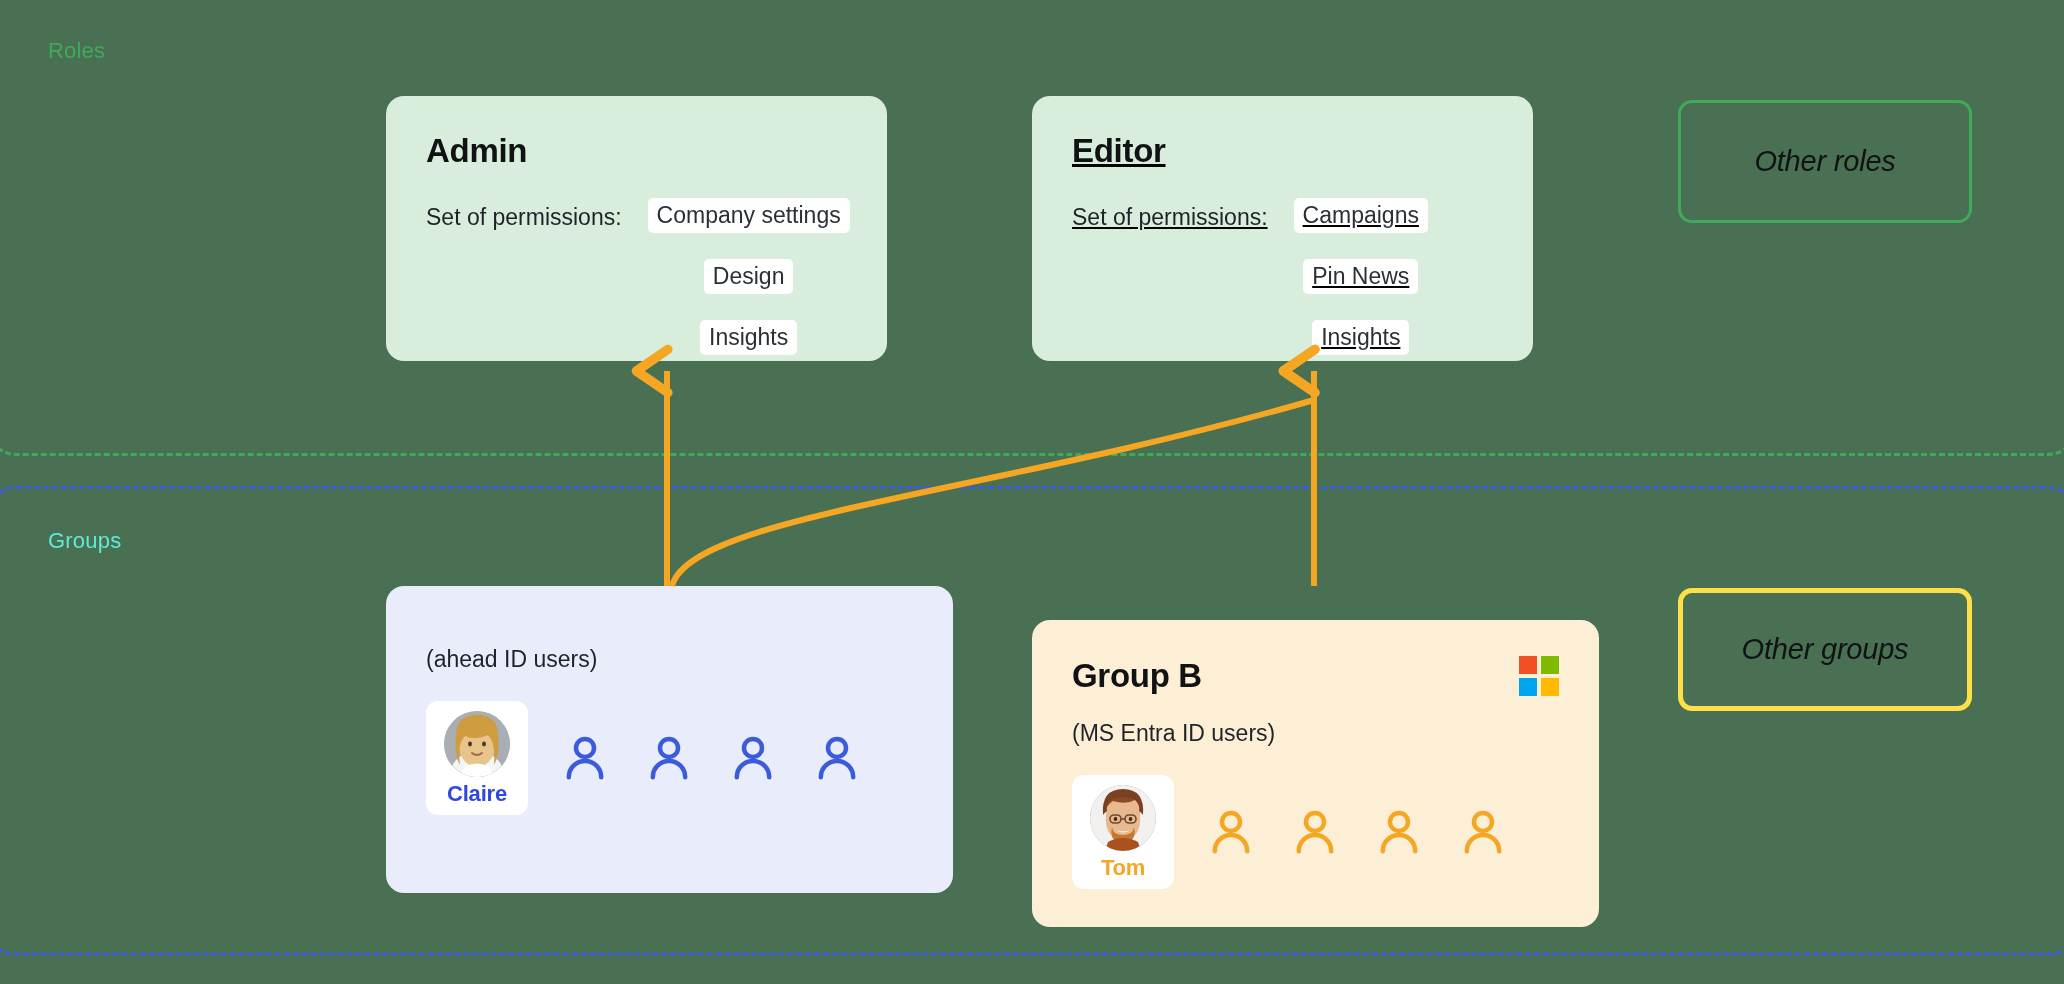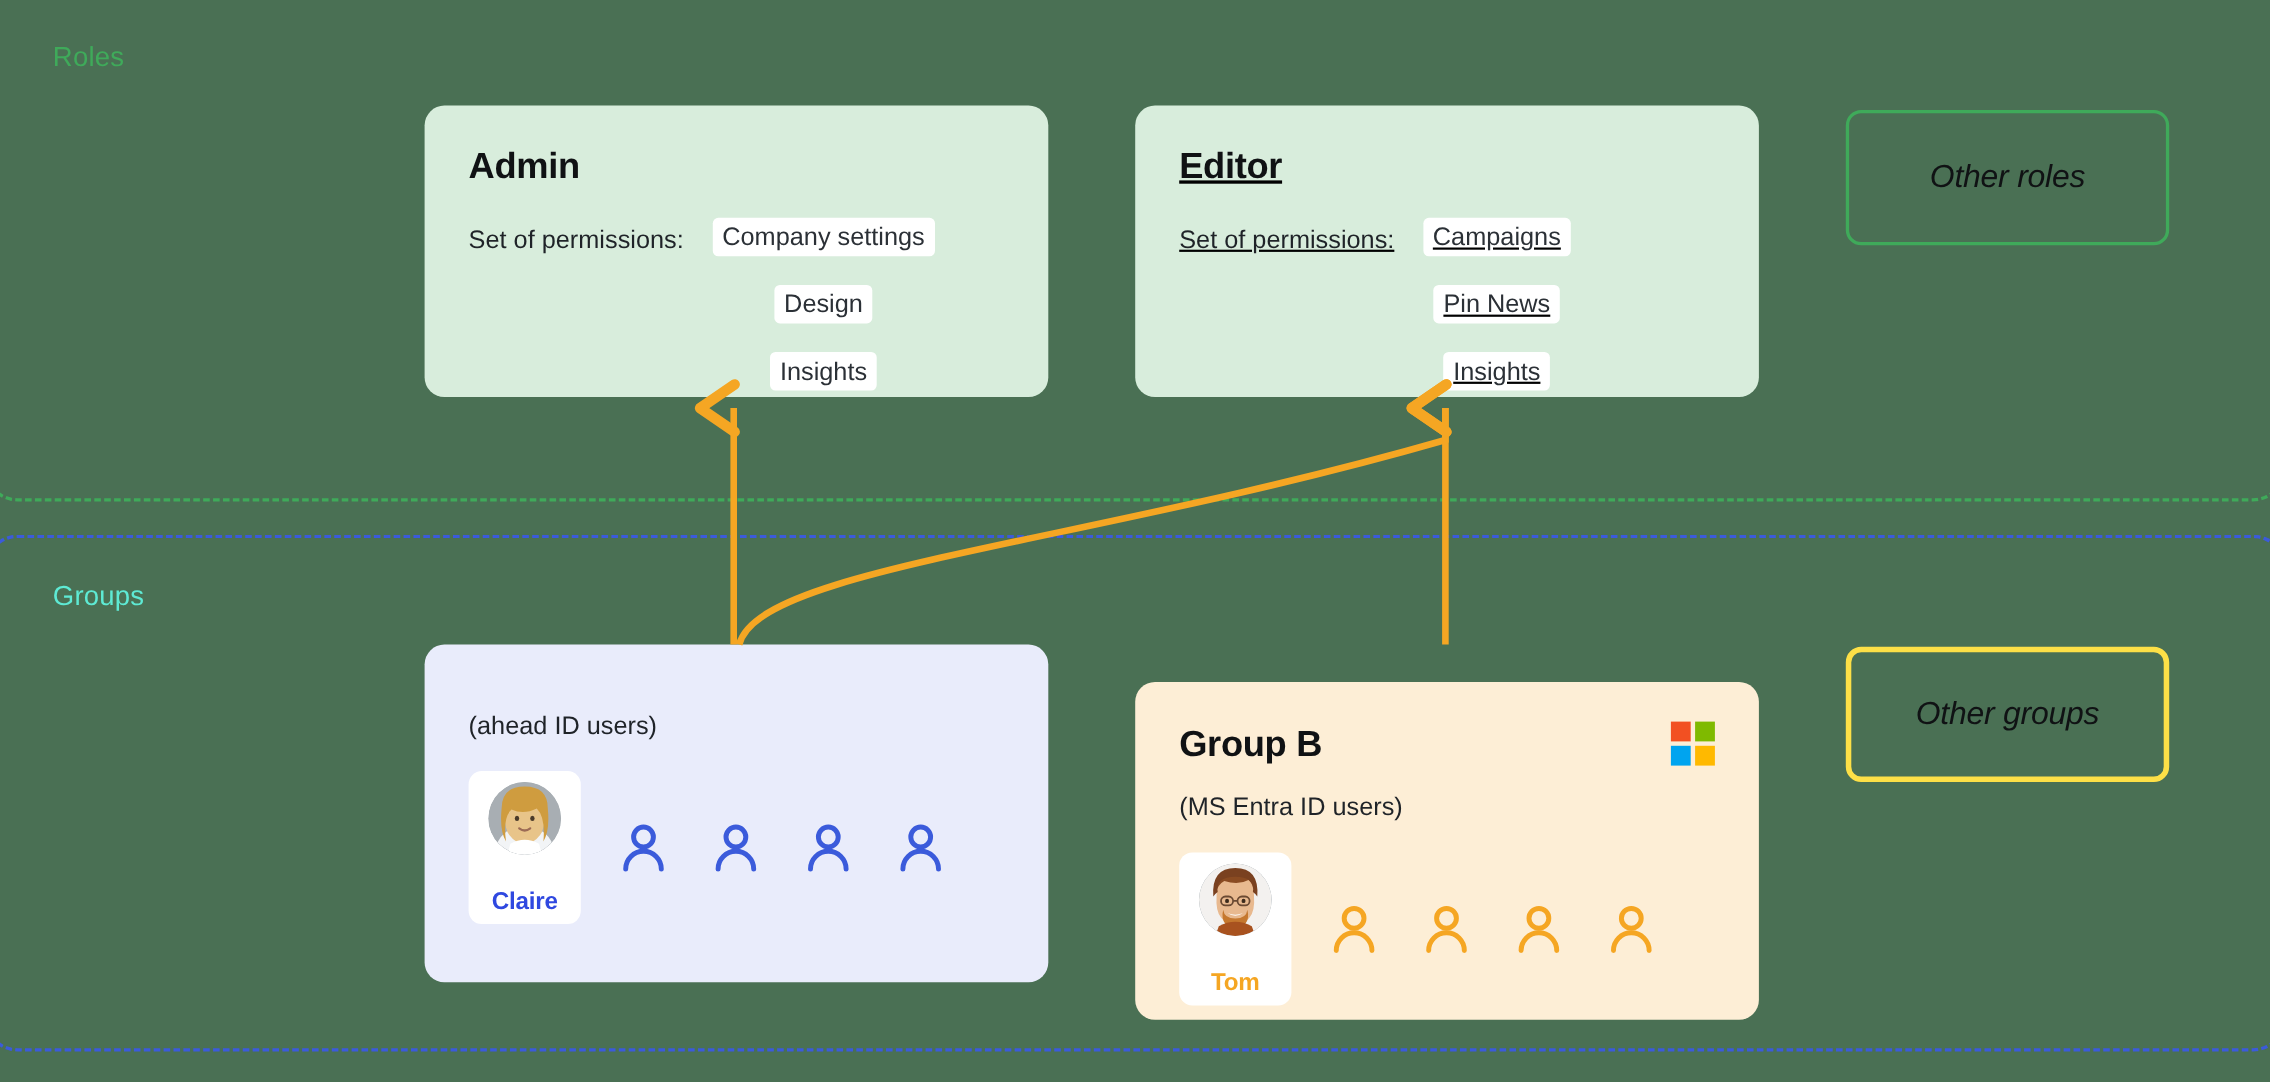--- a/index.html
+++ b/index.html
@@ -34,38 +34,38 @@
     left: -14px;
     top: 486px;
     width: 2092px;
     height: 470px;
     border: 3px dashed #3b5bdb;
     border-radius: 30px;
   }
 
   .section-label {
     position: absolute;
-    font-size: 25px;
+    font-size: 22px;
     font-weight: 500;
     letter-spacing: .2px;
   }
   #roles-label { left: 48px; top: 38px; color: #3faa5a; }
   #groups-label { left: 48px; top: 528px; color: #5eead4; }
 
   
   .card {
     position: absolute;
     box-sizing: border-box;
     border-radius: 18px;
   }
 
   .role-card {
     background: #d8eddc;
     padding: 36px 40px;
-    width: 567px;
+    width: 501px;
     height: 265px;
   }
   #admin-card  { left: 386px;  top: 96px; }
   #editor-card { left: 1032px; top: 96px; text-decoration: underline; }
 
   .card-title {
     font-size: 33px;
     font-weight: bold;
     color: #101214;
     letter-spacing: -.3px;
@@ -171,21 +171,20 @@
     height: 66px;
     border-radius: 50%;
     overflow: hidden;
     position: relative;
     background: #a9b0b5;
   }
   .member-name {
     font-size: 22px;
     font-weight: 600;
     letter-spacing: -.2px;
-    margin-top: 25px;
   }
   .member-name.blue   { color: #2f48e0; }
   .member-name.orange { color: #f5a623; }
 
   .person-icon { width: 54px; height: 54px; display: block; }
 
   
   #arrows-layer {
     position: absolute;
     left: 0; top: 0;

